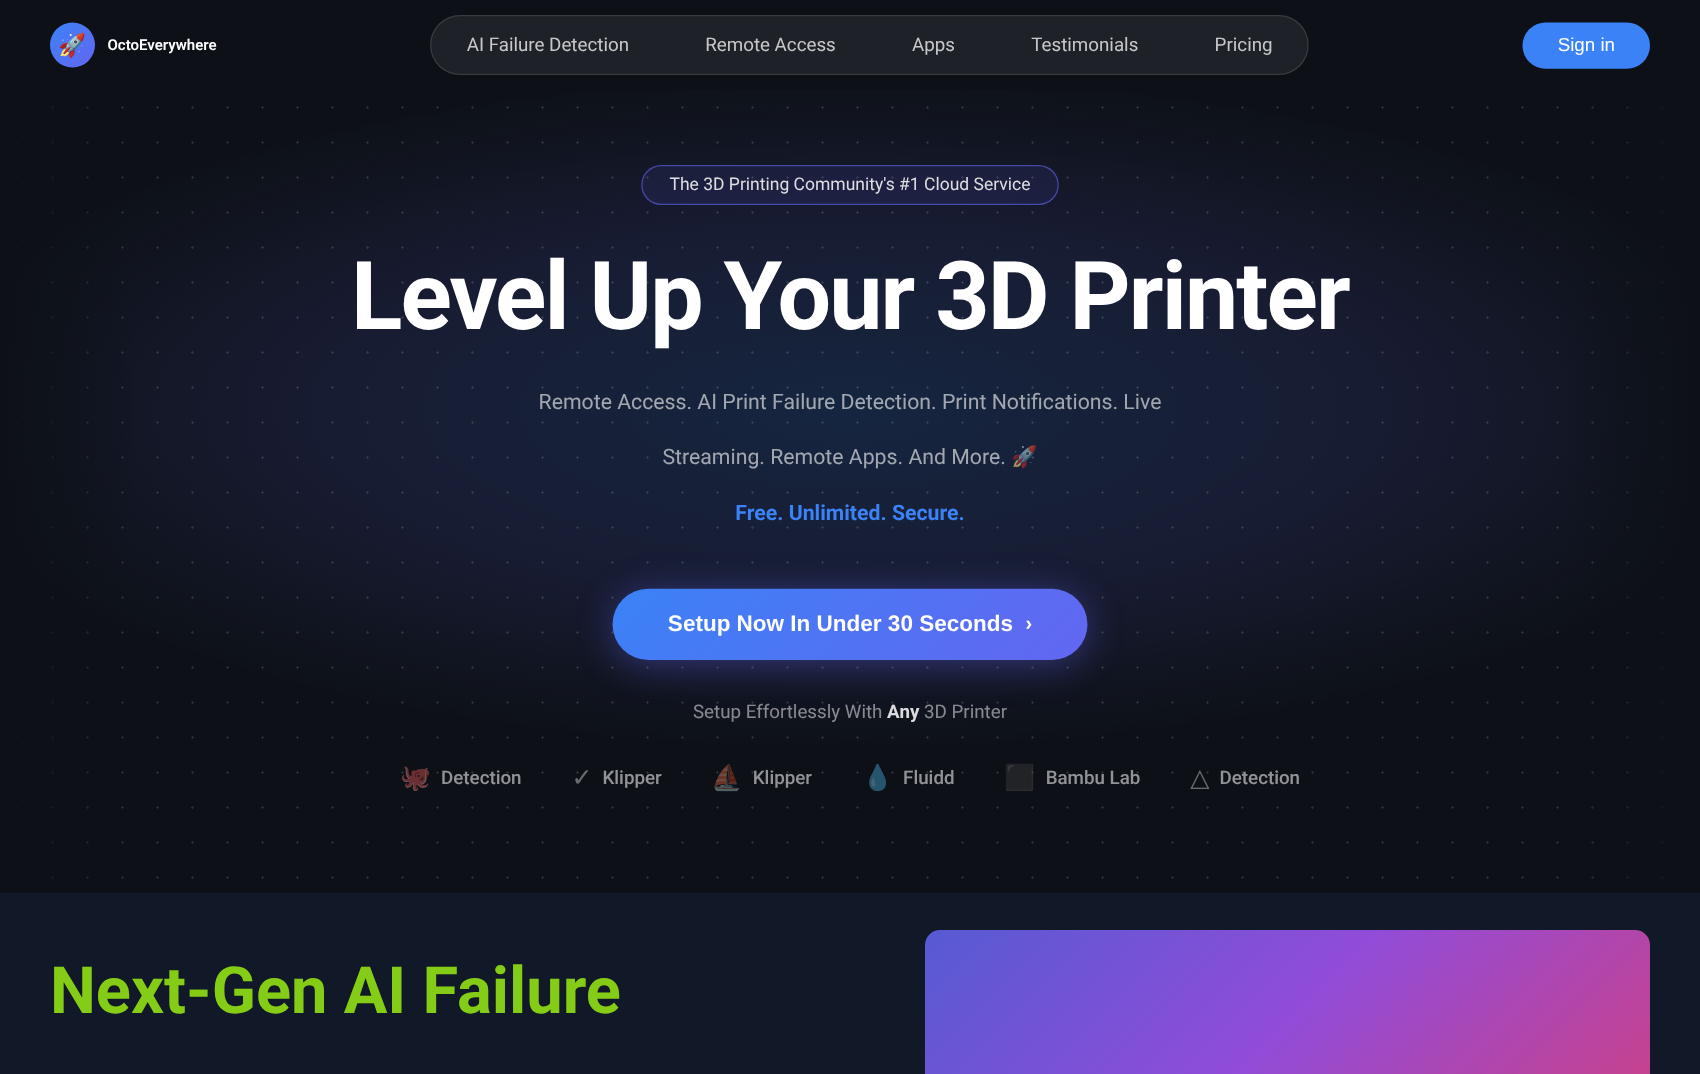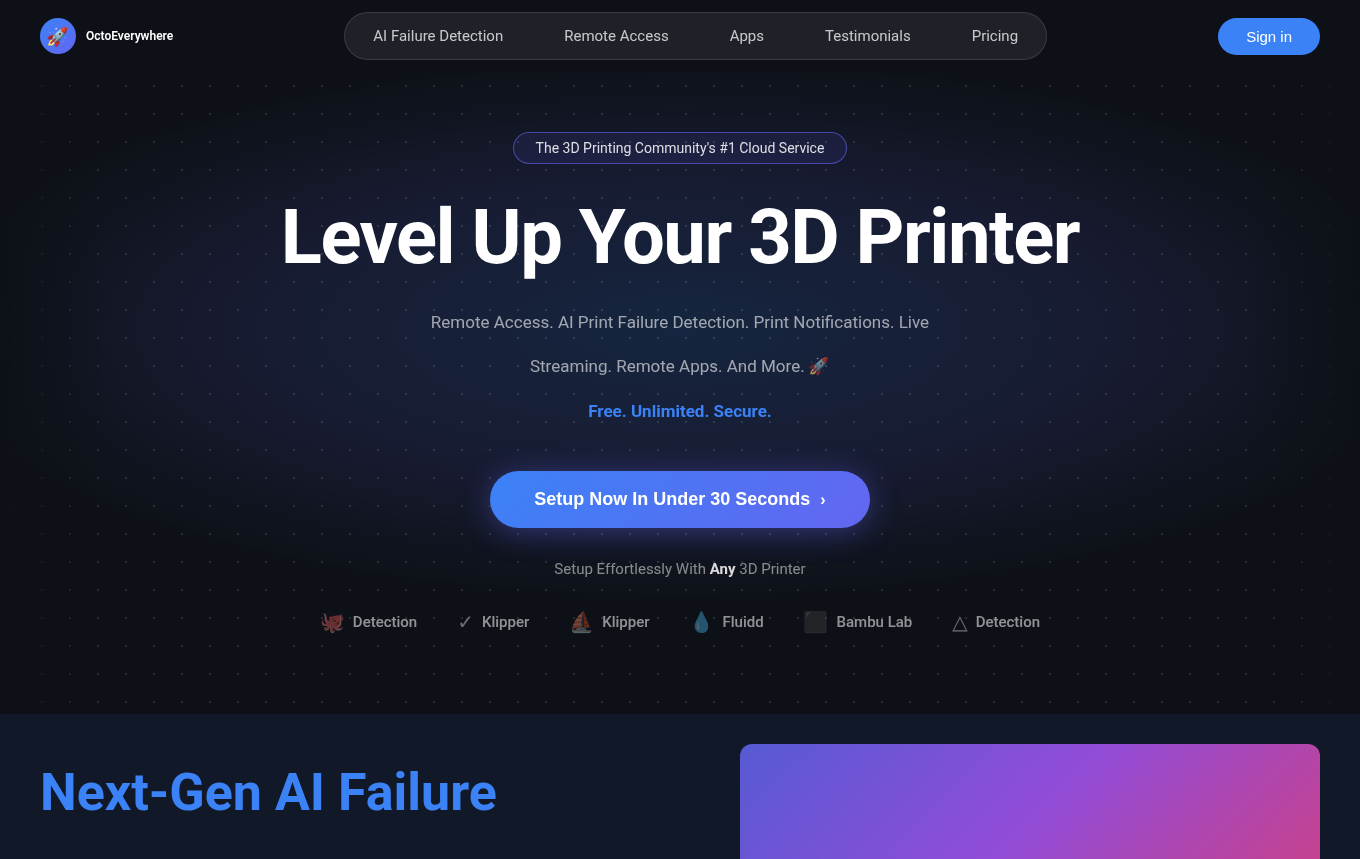--- a/index.html
+++ b/index.html
@@ -234,21 +234,21 @@
     }
 
     .next-section-title {
       font-size: 52px;
       font-weight: 700;
       color: #fff;
       line-height: 1.1;
     }
 
     .next-section-title span {
-      color: #3b82f6;
+      color: #84cc16;
     }
 
     .next-section-preview {
       position: absolute;
       right: 40px;
       top: 30px;
       bottom: 0;
       width: 580px;
       background: linear-gradient(135deg, #6366f1 0%, #a855f7 50%, #ec4899 100%);
       border-radius: 12px 12px 0 0;

